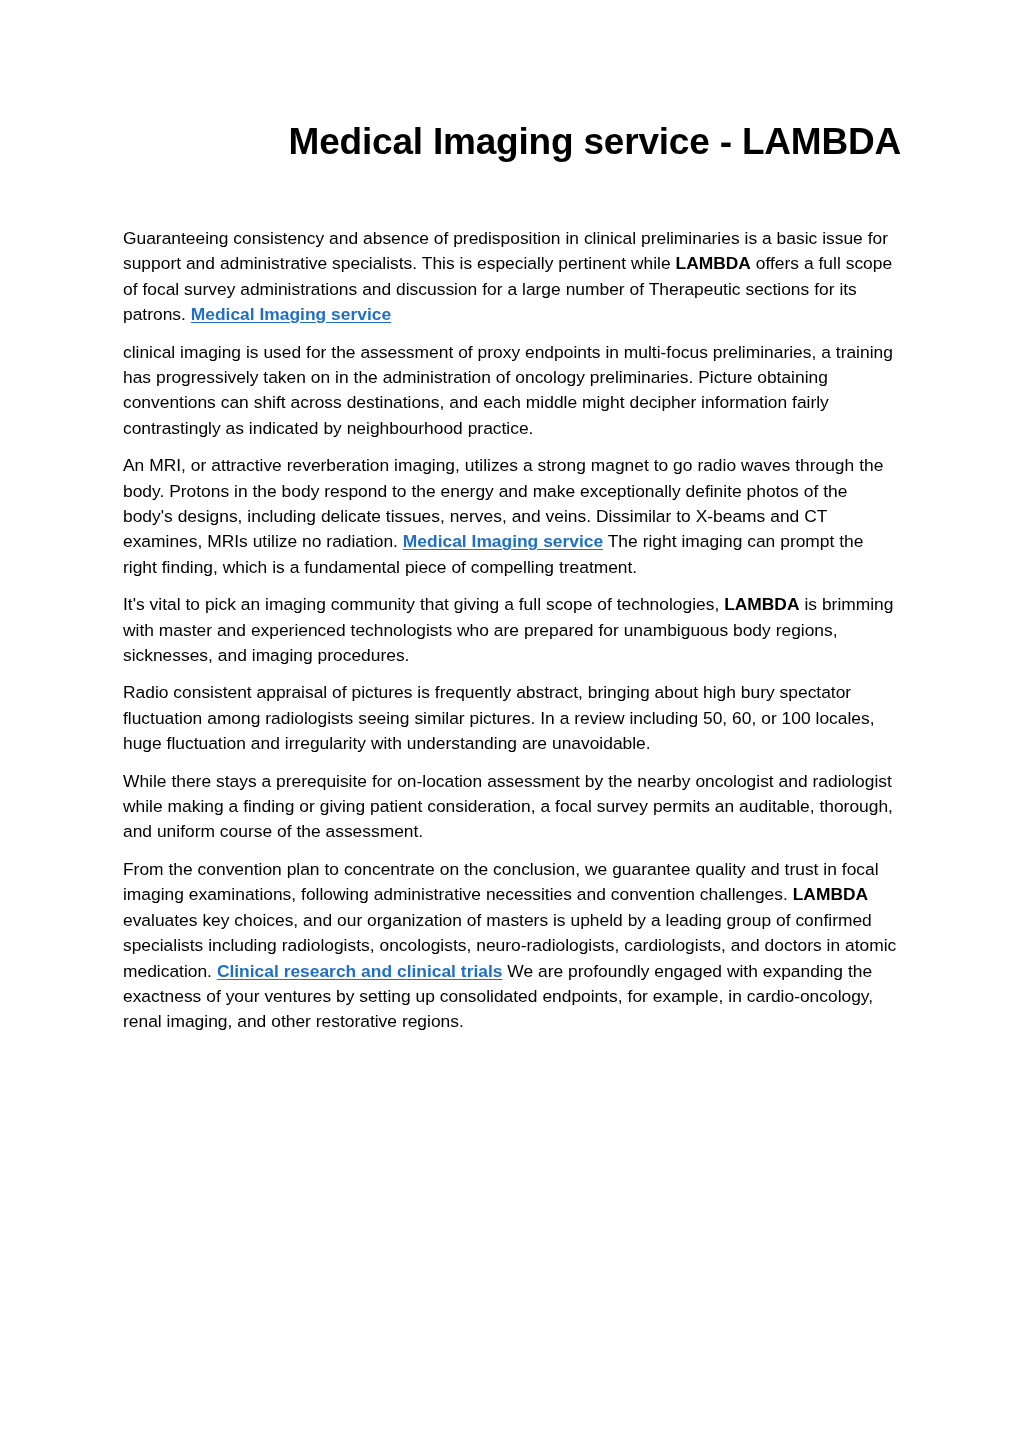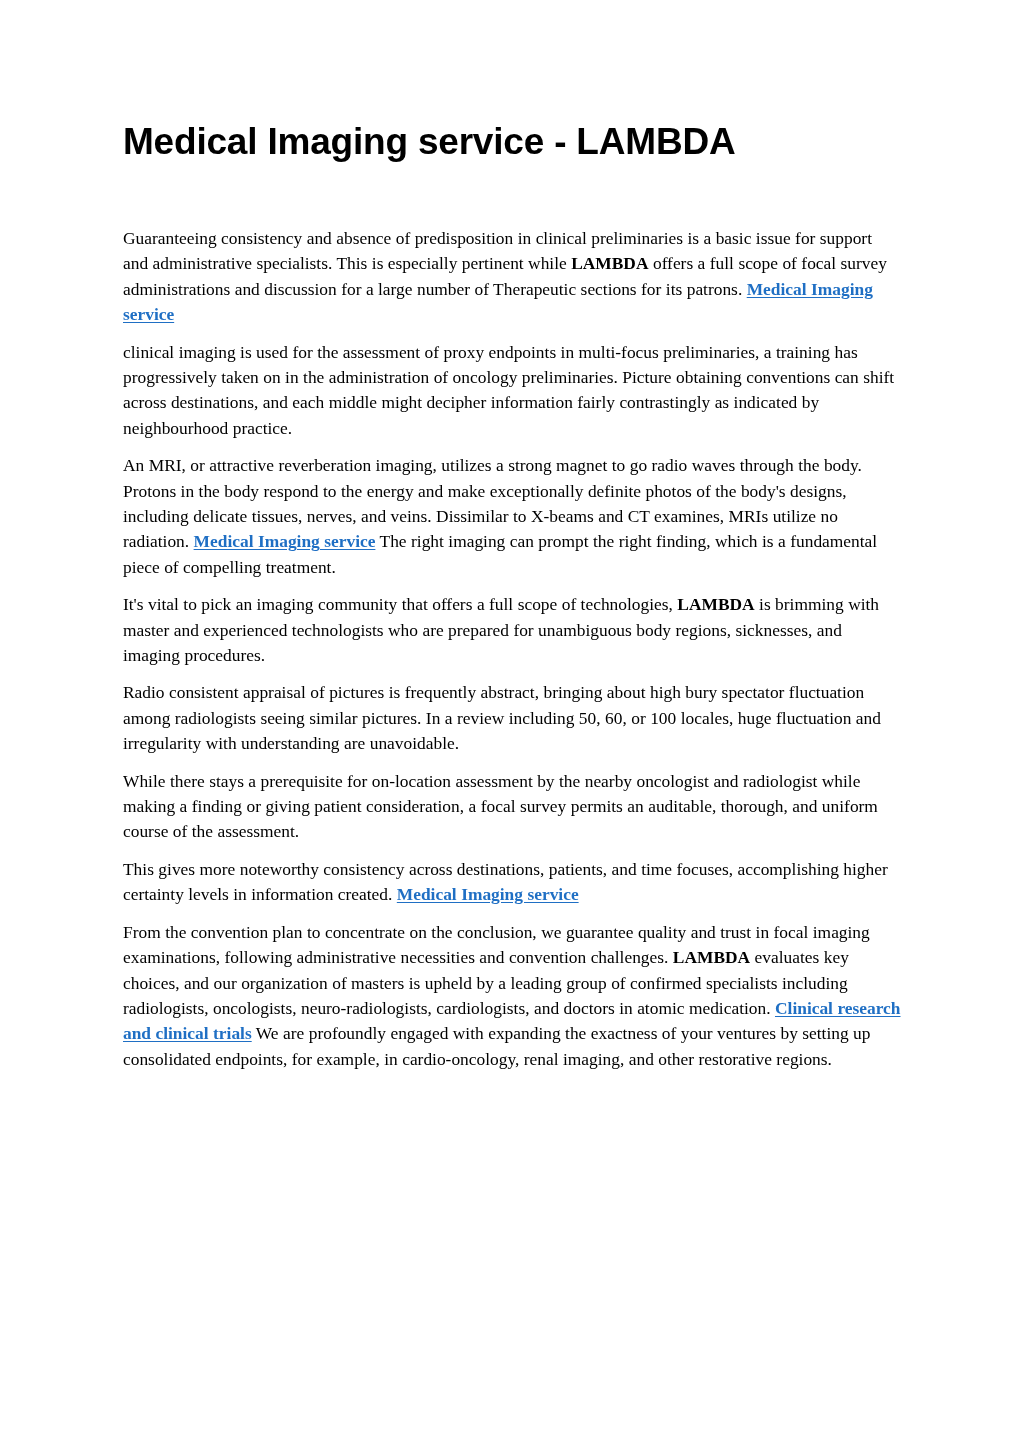--- a/index.html
+++ b/index.html
@@ -29,38 +29,37 @@
     left: 123px;
     top: 0;
     width: 778px;
   }
 
   .doc-title {
     font-size: 37px;
     font-weight: bold;
     line-height: 1.08;
     color: #000000;
-    text-align: left;
+    text-align: right;
     margin: 0;
     padding-top: 122px;
     letter-spacing: -0.2px;
   }
 
   .body-copy {
     padding-top: 64px;
   }
 
   p.para {
     font-size: 17.4px;
     line-height: 25.4px;
     color: #000000;
     margin: 0 0 12px 0;
     text-align: left;
     word-spacing: 0.1px;
-    font-family: Liberation Serif, serif;
   }
 
   p.para:last-child {
     margin-bottom: 12px;
   }
 
   .b {
     font-weight: bold;
   }
 
@@ -81,25 +80,24 @@
     <h1 class="doc-title">Medical Imaging service - LAMBDA</h1>
 
     <div class="body-copy">
 
       <p class="para"><span>Guaranteeing consistency and absence of predisposition in clinical preliminaries is a basic issue for support and administrative specialists. This is especially pertinent while </span><span class="b">LAMBDA</span><span> offers a full scope of focal survey administrations and discussion for a large number of Therapeutic sections for its patrons. </span><a class="link" href="#">Medical Imaging service</a></p>
 
       <p class="para"><span>clinical imaging is used for the assessment of proxy endpoints in multi-focus preliminaries, a training has progressively taken on in the administration of oncology preliminaries. Picture obtaining conventions can shift across destinations, and each middle might decipher information fairly contrastingly as indicated by neighbourhood practice.</span></p>
 
       <p class="para"><span>An MRI, or attractive reverberation imaging, utilizes a strong magnet to go radio waves through the body. Protons in the body respond to the energy and make exceptionally definite photos of the body's designs, including delicate tissues, nerves, and veins. Dissimilar to X-beams and CT examines, MRIs utilize no radiation. </span><a class="link" href="#">Medical Imaging service</a><span> The right imaging can prompt the right finding, which is a fundamental piece of compelling treatment.</span></p>
 
-      <p class="para"><span>It's vital to pick an imaging community that offers a full scope of technologies, </span><span class="b">LAMBDA</span><span> is brimming with master and experienced technologists who are prepared for unambiguous body regions, sicknesses, and imaging procedures.</span></p>
+      <p class="para"><span>It's vital to pick an imaging community that giving a full scope of technologies, </span><span class="b">LAMBDA</span><span> is brimming with master and experienced technologists who are prepared for unambiguous body regions, sicknesses, and imaging procedures.</span></p>
 
       <p class="para"><span> Radio consistent appraisal of pictures is frequently abstract, bringing about high bury spectator fluctuation among radiologists seeing similar pictures. In a review including 50, 60, or 100 locales, huge fluctuation and irregularity with understanding are unavoidable.</span></p>
 
       <p class="para"><span>While there stays a prerequisite for on-location assessment by the nearby oncologist and radiologist while making a finding or giving patient consideration, a focal survey permits an auditable, thorough, and uniform course of the assessment.</span></p>
 
-      <p class="para"><span>This gives more noteworthy consistency across destinations, patients, and time focuses, accomplishing higher certainty levels in information created. </span><a class="link" href="#">Medical Imaging service</a></p>
 
       <p class="para"><span>From the convention plan to concentrate on the conclusion, we guarantee quality and trust in focal imaging examinations, following administrative necessities and convention challenges. </span><span class="b">LAMBDA</span><span> evaluates key choices, and our organization of masters is upheld by a leading group of confirmed specialists including radiologists, oncologists, neuro-radiologists, cardiologists, and doctors in atomic medication. </span><a class="link" href="#">Clinical research and clinical trials</a><span> We are profoundly engaged with expanding the exactness of your ventures by setting up consolidated endpoints, for example, in cardio-oncology, renal imaging, and other restorative regions.</span></p>
 
     </div>
   </div>
 </div>
 
 </body></html>

